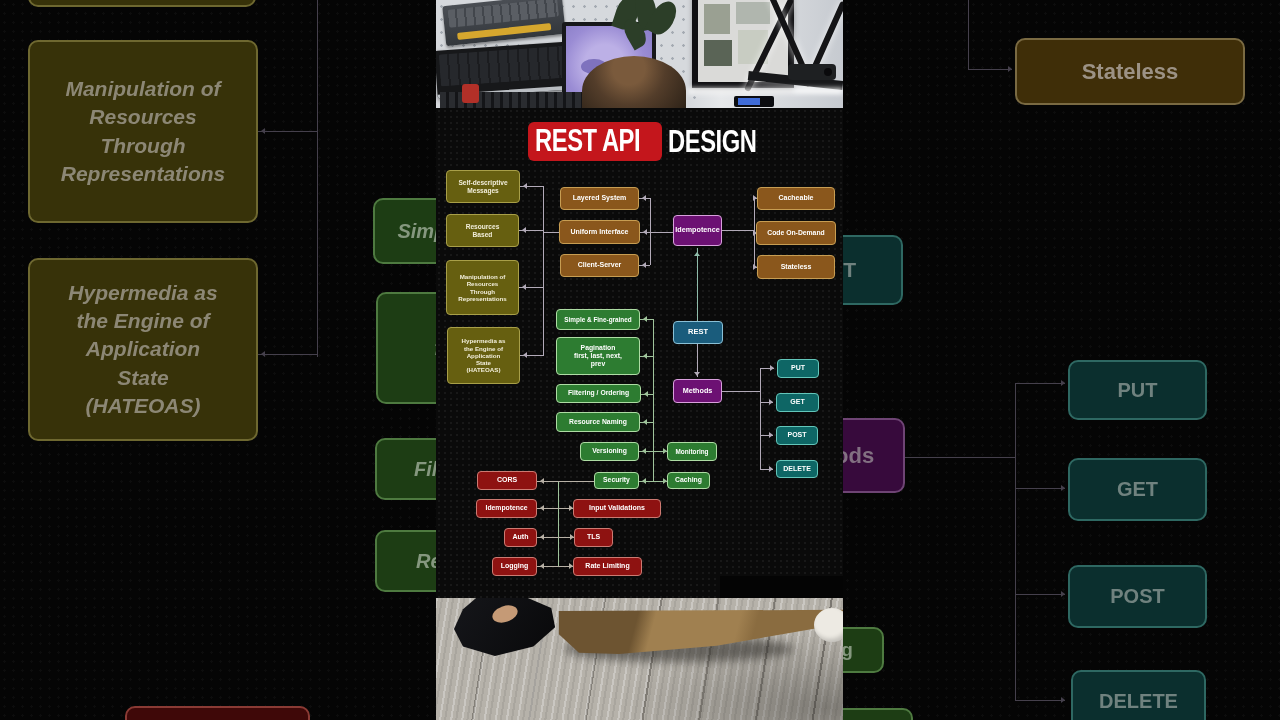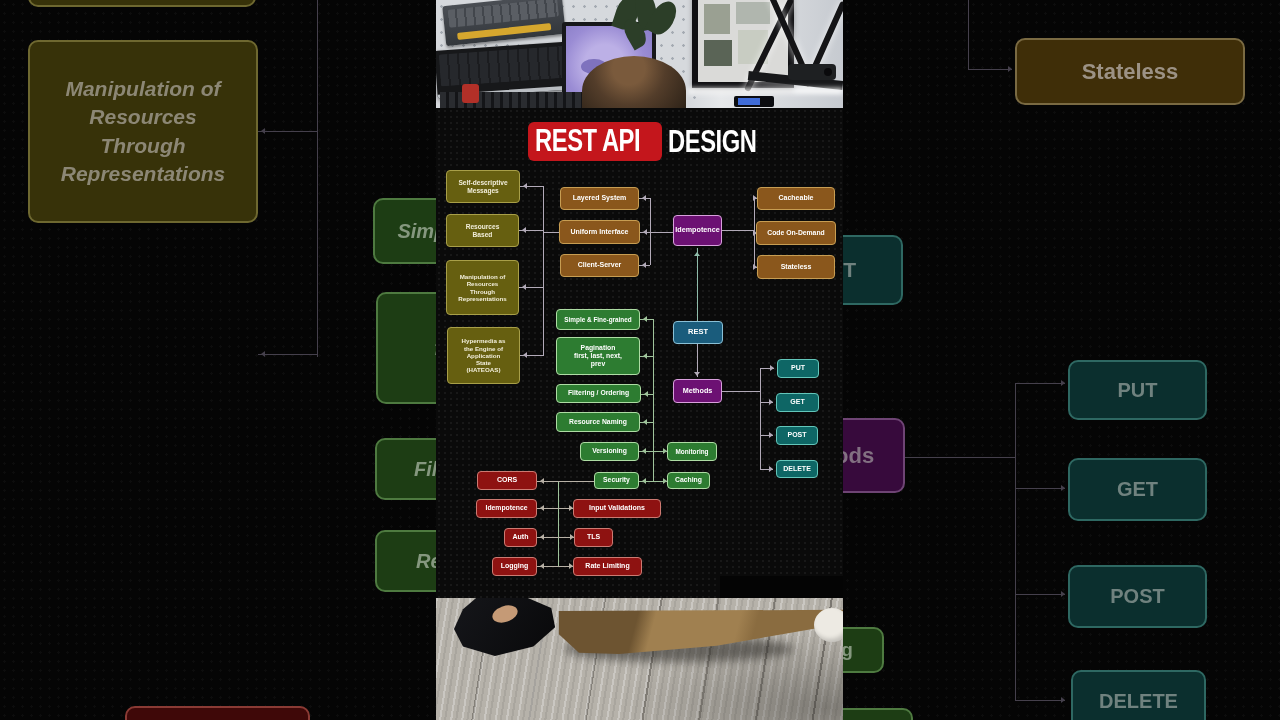--- a/index.html
+++ b/index.html
@@ -95,20 +95,25 @@
 <body>
 
 <div id="stage">
 
   <div id="bg-left" class="bgcol">
       <div class="bgbox" style="left: 28px; top: -55px; width: 228px; height: 62px; font-size: 21px; background: rgb(55, 50, 9); border-color: rgb(110, 104, 48); color: rgb(140, 135, 117);"></div>
       <div class="bgbox" style="left: 28px; top: 40px; width: 230px; height: 183px; font-size: 21px; background: rgb(55, 50, 9); border-color: rgb(110, 104, 48); color: rgb(140, 135, 117);">Manipulation of
 Resources
 Through
 Representations</div>
+      <div class="bgbox" style="left: 28px; top: 258px; width: 230px; height: 183px; font-size: 21px; background: rgb(55, 50, 9); border-color: rgb(110, 104, 48); color: rgb(140, 135, 117);">Hypermedia as
+the Engine of
+Application
+State
+(HATEOAS)</div>
       <div class="bgbox" style="left: 373px; top: 198px; width: 260px; height: 66px; font-size: 20px; background: rgb(29, 61, 20); border-color: rgb(78, 122, 64); color: rgb(133, 151, 127);">Simple &amp; Fine-grained</div>
       <div class="bgbox" style="left: 376px; top: 292px; width: 258px; height: 112px; font-size: 20px; background: rgb(29, 61, 20); border-color: rgb(78, 122, 64); color: rgb(133, 151, 127);">Pagination
 first, last, next,
 prev</div>
       <div class="bgbox" style="left: 375px; top: 438px; width: 258px; height: 62px; font-size: 20px; background: rgb(29, 61, 20); border-color: rgb(78, 122, 64); color: rgb(133, 151, 127);">Filtering / Ordering</div>
       <div class="bgbox" style="left: 375px; top: 530px; width: 252px; height: 62px; font-size: 20px; background: rgb(29, 61, 20); border-color: rgb(78, 122, 64); color: rgb(133, 151, 127);">Resource Naming</div>
       <div class="bgbox" style="left: 125px; top: 706px; width: 185px; height: 58px; font-size: 20px; background: rgb(63, 8, 8); border-color: rgb(138, 58, 52); color: rgb(156, 138, 133);">CORS</div>
       <div class="ln" style="left: 317px; top: 0px; width: 1px; height: 357px; background: rgb(69, 64, 76);"></div>
       <div class="ln" style="left: 258px; top: 131px; width: 59px; height: 1px; background: rgb(69, 64, 76);"></div>
       <div class="ln" style="left: 258px; top: 354px; width: 59px; height: 1px; background: rgb(69, 64, 76);"></div>

